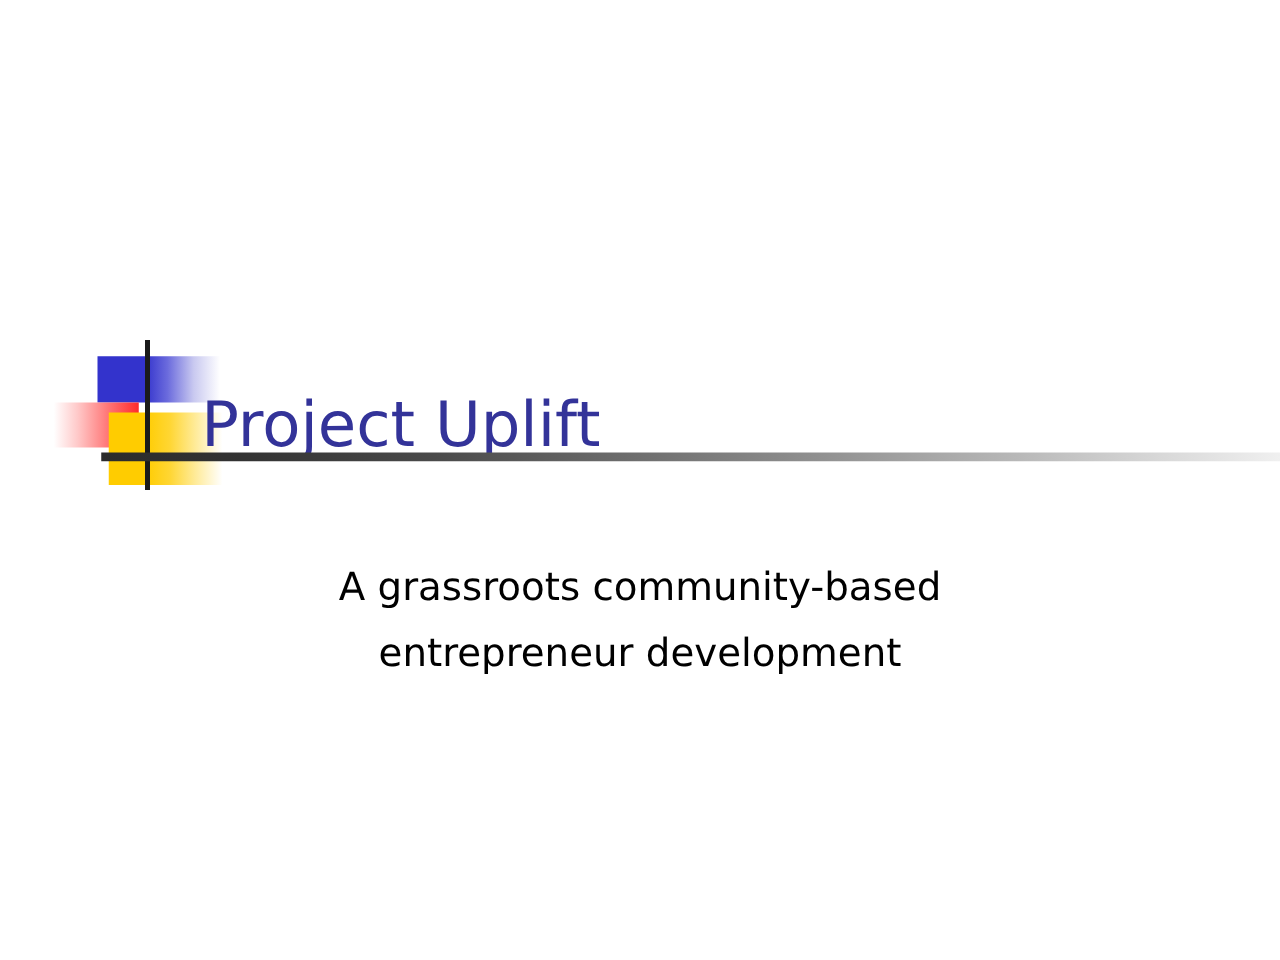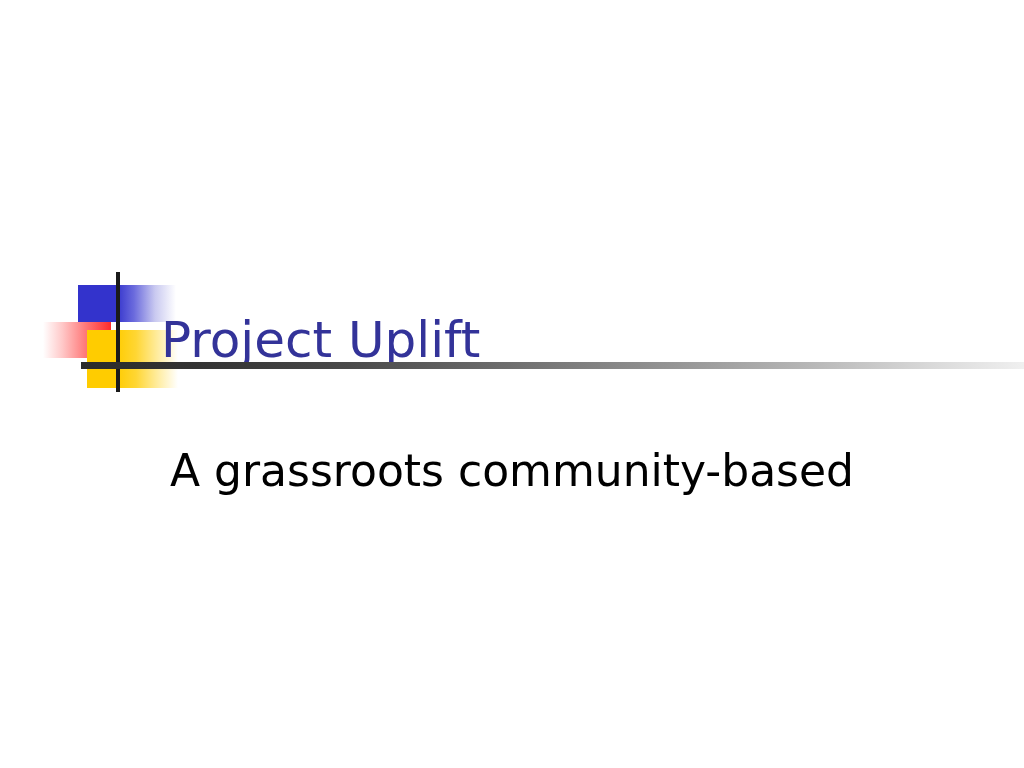--- a/index.html
+++ b/index.html
@@ -130,21 +130,21 @@
   }
 
   
   .slide-subtitle {
     position: absolute;
     left: 162px;
     top: 444px;
     width: 700px;
     text-align: center;
     color: #000000;
-    font-size: 44px;
+    font-size: 31px;
     line-height: 53px;
     font-weight: normal;
   }
   .subtitle-line {
     display: block;
   }
 </style>
 </head>
 <body>
 
@@ -161,15 +161,16 @@
       <div class="deco-vline"></div>
     </div>
 
     <h1 class="slide-title">Project Uplift</h1>
 
     <div class="title-rule"></div>
   </div>
 
   <div class="slide-subtitle">
     <span class="subtitle-line">A grassroots community-based</span>
+    <span class="subtitle-line">entrepreneur development</span>
   </div>
 
 </div>
 
 </body></html>

